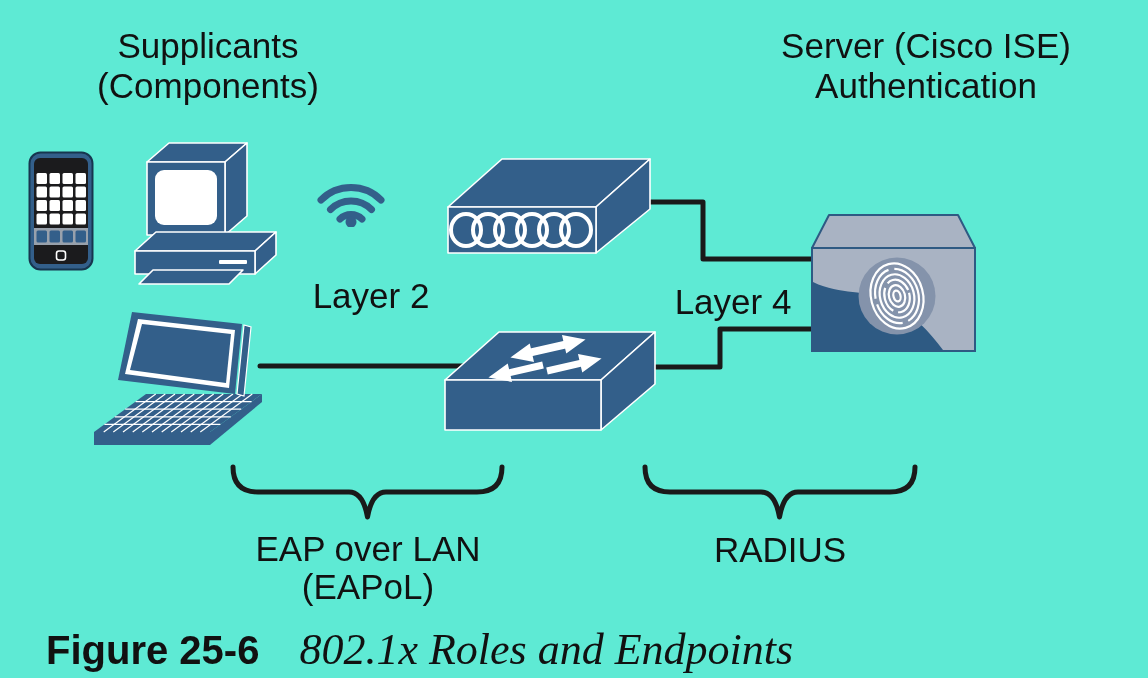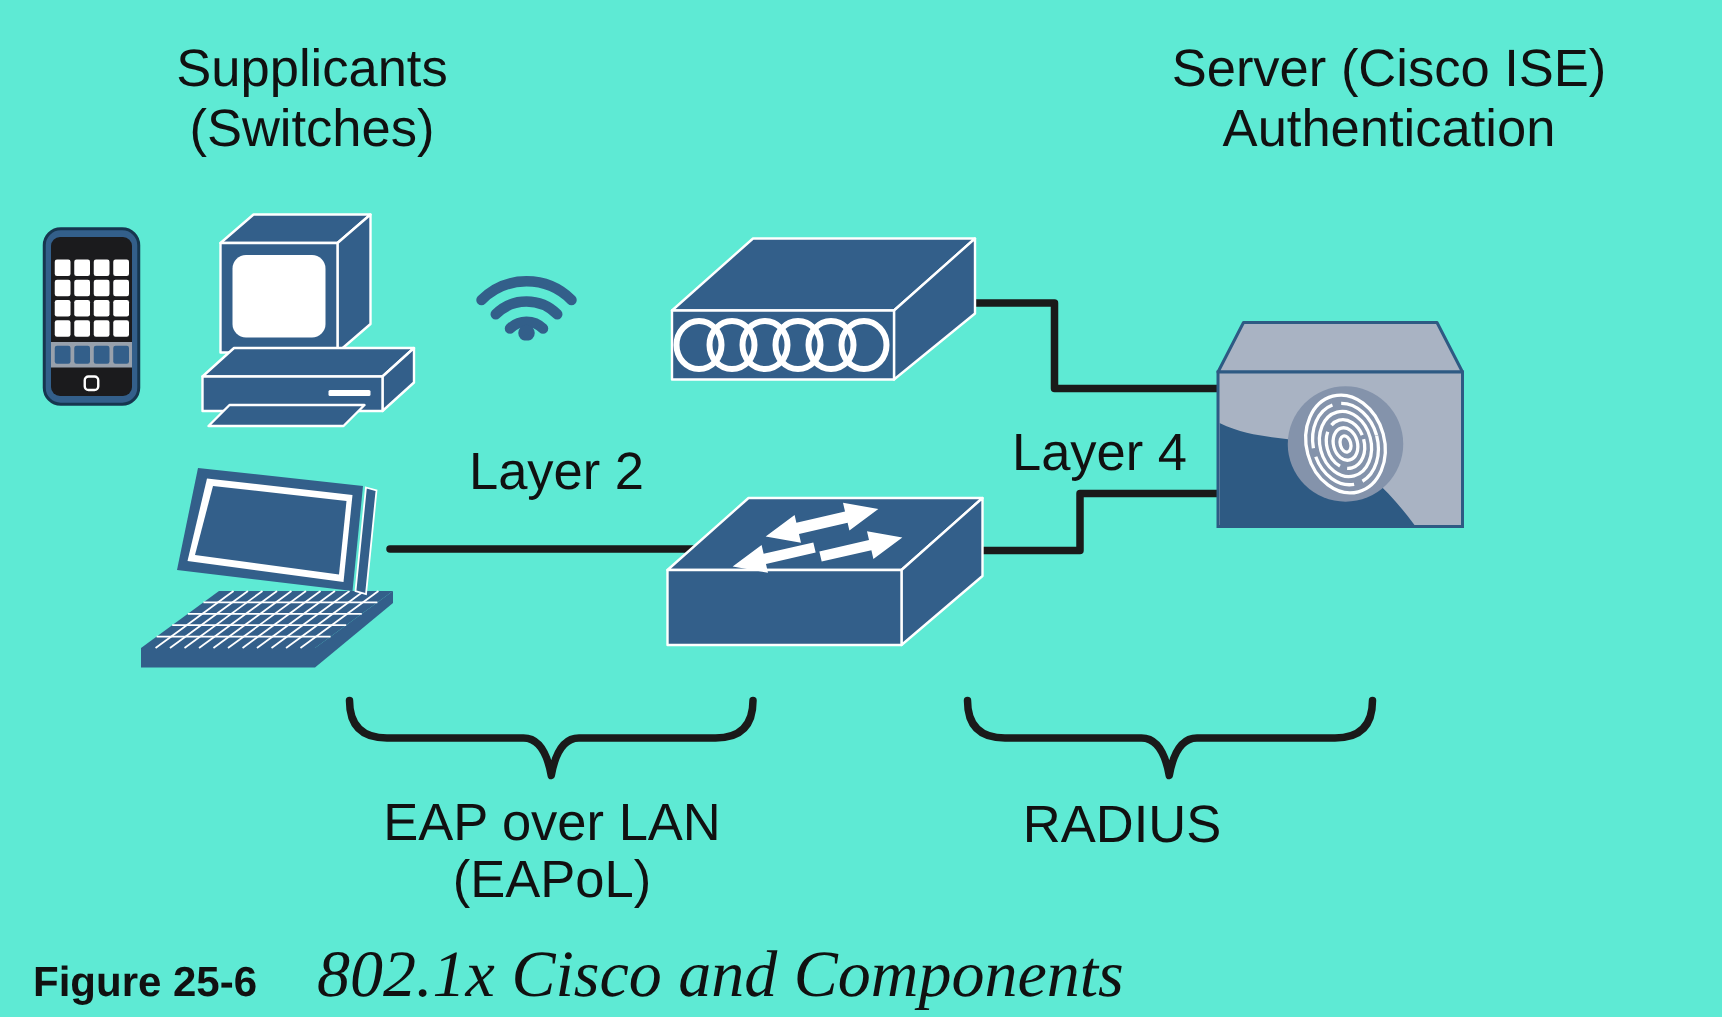--- a/index.html
+++ b/index.html
@@ -7,57 +7,57 @@
     position:relative;width:1148px;height:678px;background:#5eead4;overflow:hidden;
     font-family:"Liberation Sans", sans-serif;color:var(--text-black,#111);
   }
   svg{display:block;}
   .overlay{position:absolute;left:0;top:0;}
   .icon{position:absolute;}
   .lbl{position:absolute;text-align:center;transform:translateX(-50%);
        font-size:35px;line-height:40px;white-space:nowrap;}
   .lbl.mid{line-height:38px;}
   .caption{position:absolute;left:22px;top:624px;display:flex;align-items:baseline;gap:40px;}
-  .cap-label{font-weight:bold;font-size:28px;font-family:"Liberation Sans",sans-serif;}
+  .cap-label{font-weight:bold;font-size:40px;font-family:"Liberation Sans",sans-serif;margin-left:24px;}
   .cap-title{font-style:italic;font-size:44px;font-family:"Liberation Serif",serif;}
 </style>
 </head>
 <body>
 
 <div class="canvas">
 
   <svg class="overlay" width="1148" height="678" viewBox="0 0 1148 678">
     <g fill="none" stroke="var(--line-black,#1A1A1A)" stroke-width="5" stroke-linecap="round" stroke-linejoin="round">
       <path d="M260,366 L472,366"></path>
       <path d="M648,202 L703,202 L703,259 L816,259"></path>
       <path d="M651,367 L720,367 L720,329 L816,329"></path>
       <path d="M233,467 Q233,492 258,492 L349,492 Q363,492 367.5,517 Q372,492 386,492 L477,492 Q502,492 502,467"></path>
       <path d="M645,467 Q645,492 670,492 L761,492 Q775,492 779.5,517 Q784,492 798,492 L890,492 Q915,492 915,467"></path>
     </g>
   </svg>
 
   <div class="lbl" style="left:208px;top:26px">
     <div>Supplicants</div>
-    <div>(Switches)</div>
+    <div>(Components)</div>
   </div>
 
 
   <div class="lbl" style="left:926px;top:26px">
     <div>Server (Cisco ISE)</div>
     <div>Authentication</div>
   </div>
 
-  <div class="lbl" style="left:371px;top:295px">Layer 2</div>
+  <div class="lbl" style="left:371px;top:276px">Layer 2</div>
   <div class="lbl" style="left:733px;top:282px">Layer 4</div>
 
   <div class="lbl mid" style="left:368px;top:530px">
     <div>EAP over LAN</div>
     <div>(EAPoL)</div>
   </div>
-  <div class="lbl" style="left:748px;top:530px">RADIUS</div>
+  <div class="lbl" style="left:780px;top:530px">RADIUS</div>
 
   <svg class="icon" style="left:28px;top:151px" width="66" height="120" viewBox="0 0 66 120">
     <rect x="1.5" y="1.5" width="63" height="117" rx="11" fill="var(--device-blue,#335F8A)" stroke="#16364F" stroke-width="2"></rect>
     <rect x="6" y="7" width="54" height="106" rx="6" fill="var(--phone-dark,#1B1B1D)"></rect>
     <g fill="#fff">
       <rect x="8.5" y="22" width="10.5" height="11" rx="1.5"></rect>
         <rect x="21.5" y="22" width="10.5" height="11" rx="1.5"></rect>
         <rect x="34.5" y="22" width="10.5" height="11" rx="1.5"></rect>
         <rect x="47.5" y="22" width="10.5" height="11" rx="1.5"></rect>
       <rect x="8.5" y="35.5" width="10.5" height="11" rx="1.5"></rect>
@@ -180,16 +180,16 @@
       <ellipse cx="87" cy="84" rx="21.5" ry="27.5" stroke-dasharray="34 6"></ellipse>
       <ellipse cx="87" cy="84" rx="17" ry="22"></ellipse>
       <ellipse cx="87" cy="84" rx="12.5" ry="16.5" stroke-dasharray="26 5"></ellipse>
       <ellipse cx="87" cy="84" rx="8" ry="11"></ellipse>
       <ellipse cx="87" cy="84" rx="3.5" ry="5.5"></ellipse>
     </g>
   </svg>
 
   <div class="caption">
     <span class="cap-label">Figure 25-6</span>
-    <span class="cap-title">802.1x Cisco and Components</span>
+    <span class="cap-title">802.1x Roles and Endpoints</span>
   </div>
 
 </div>
 
 </body></html>

